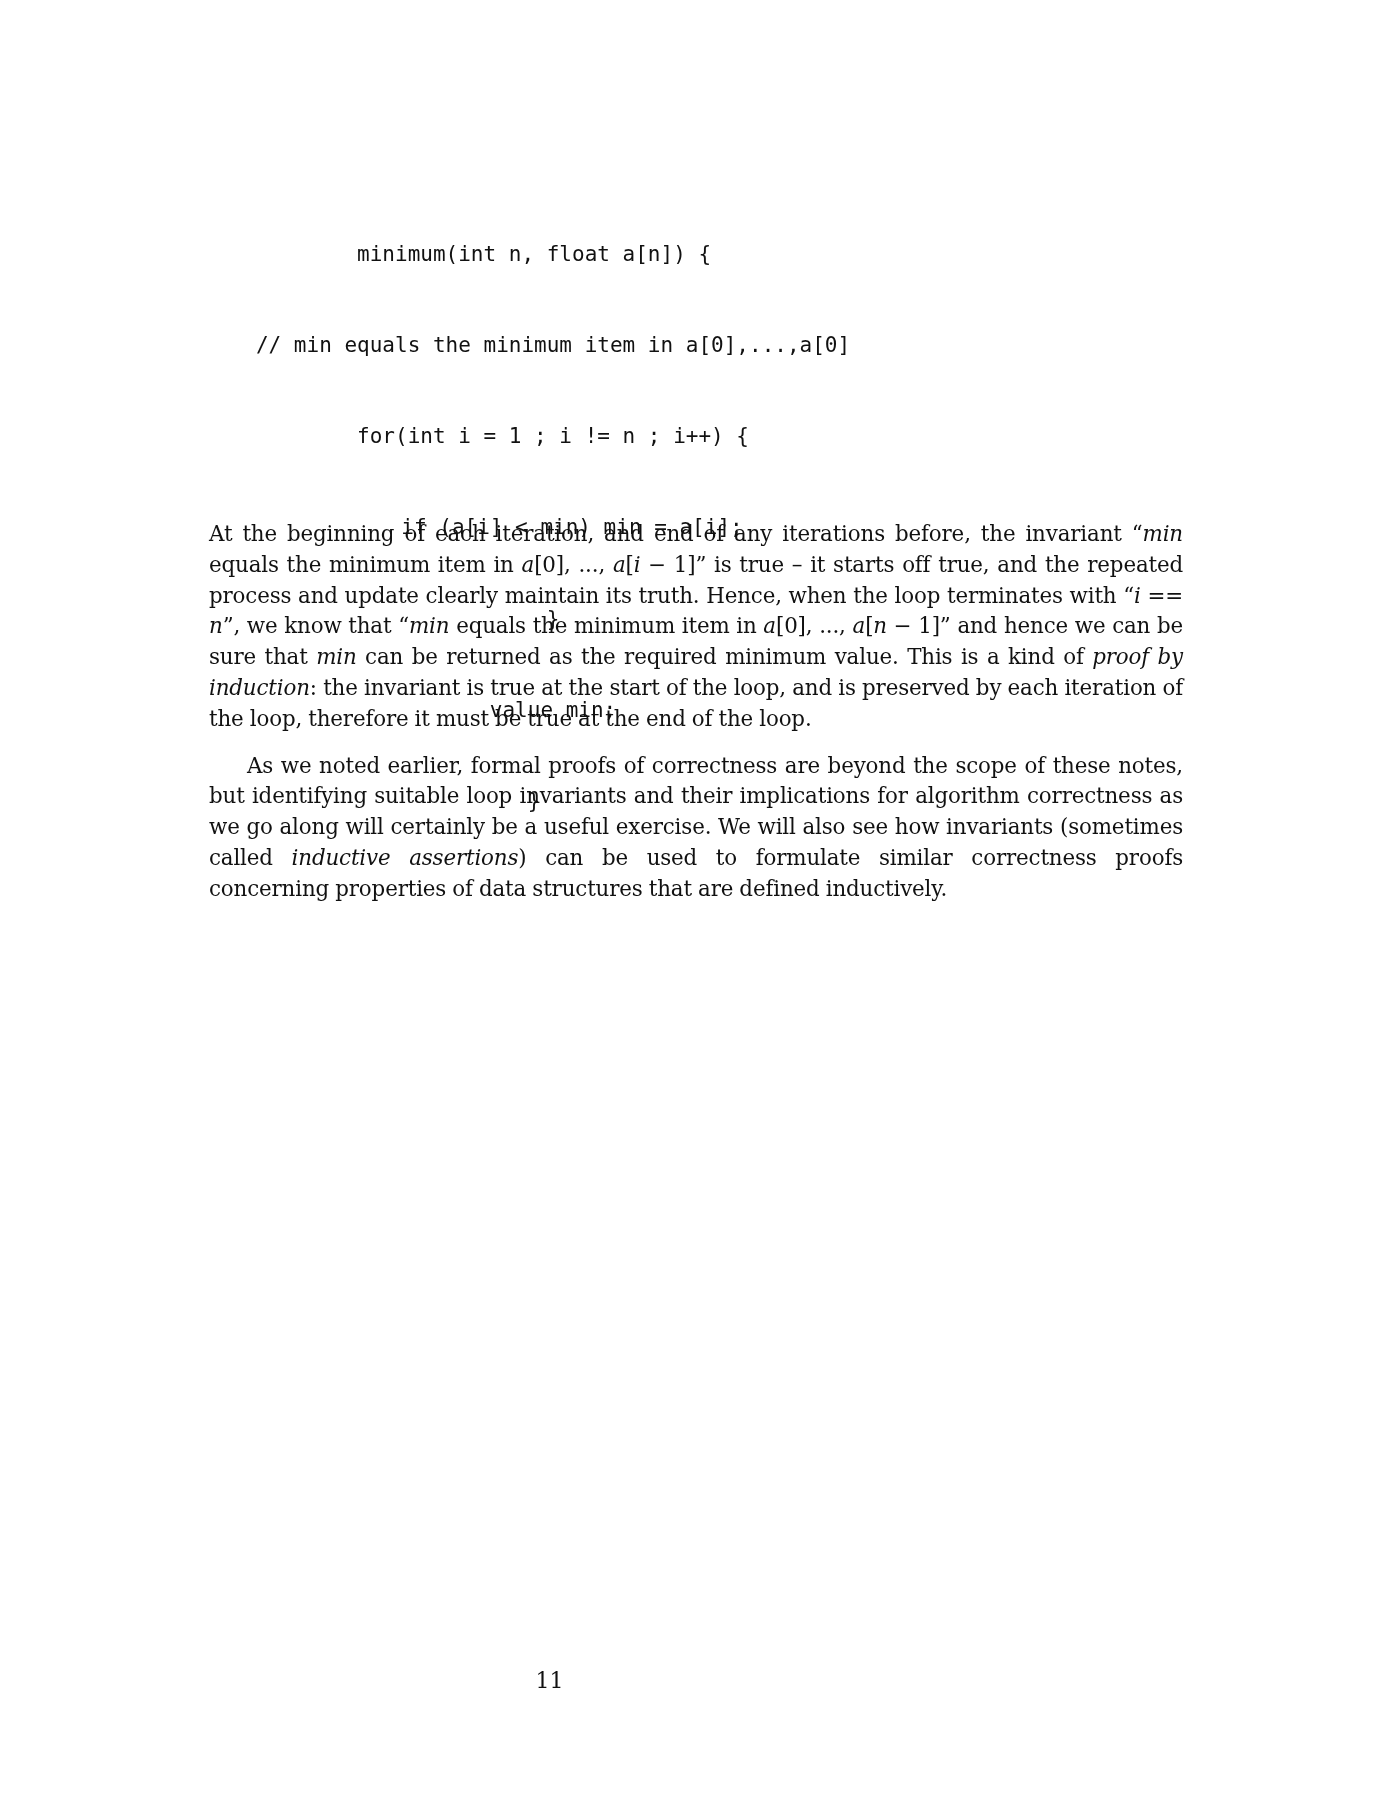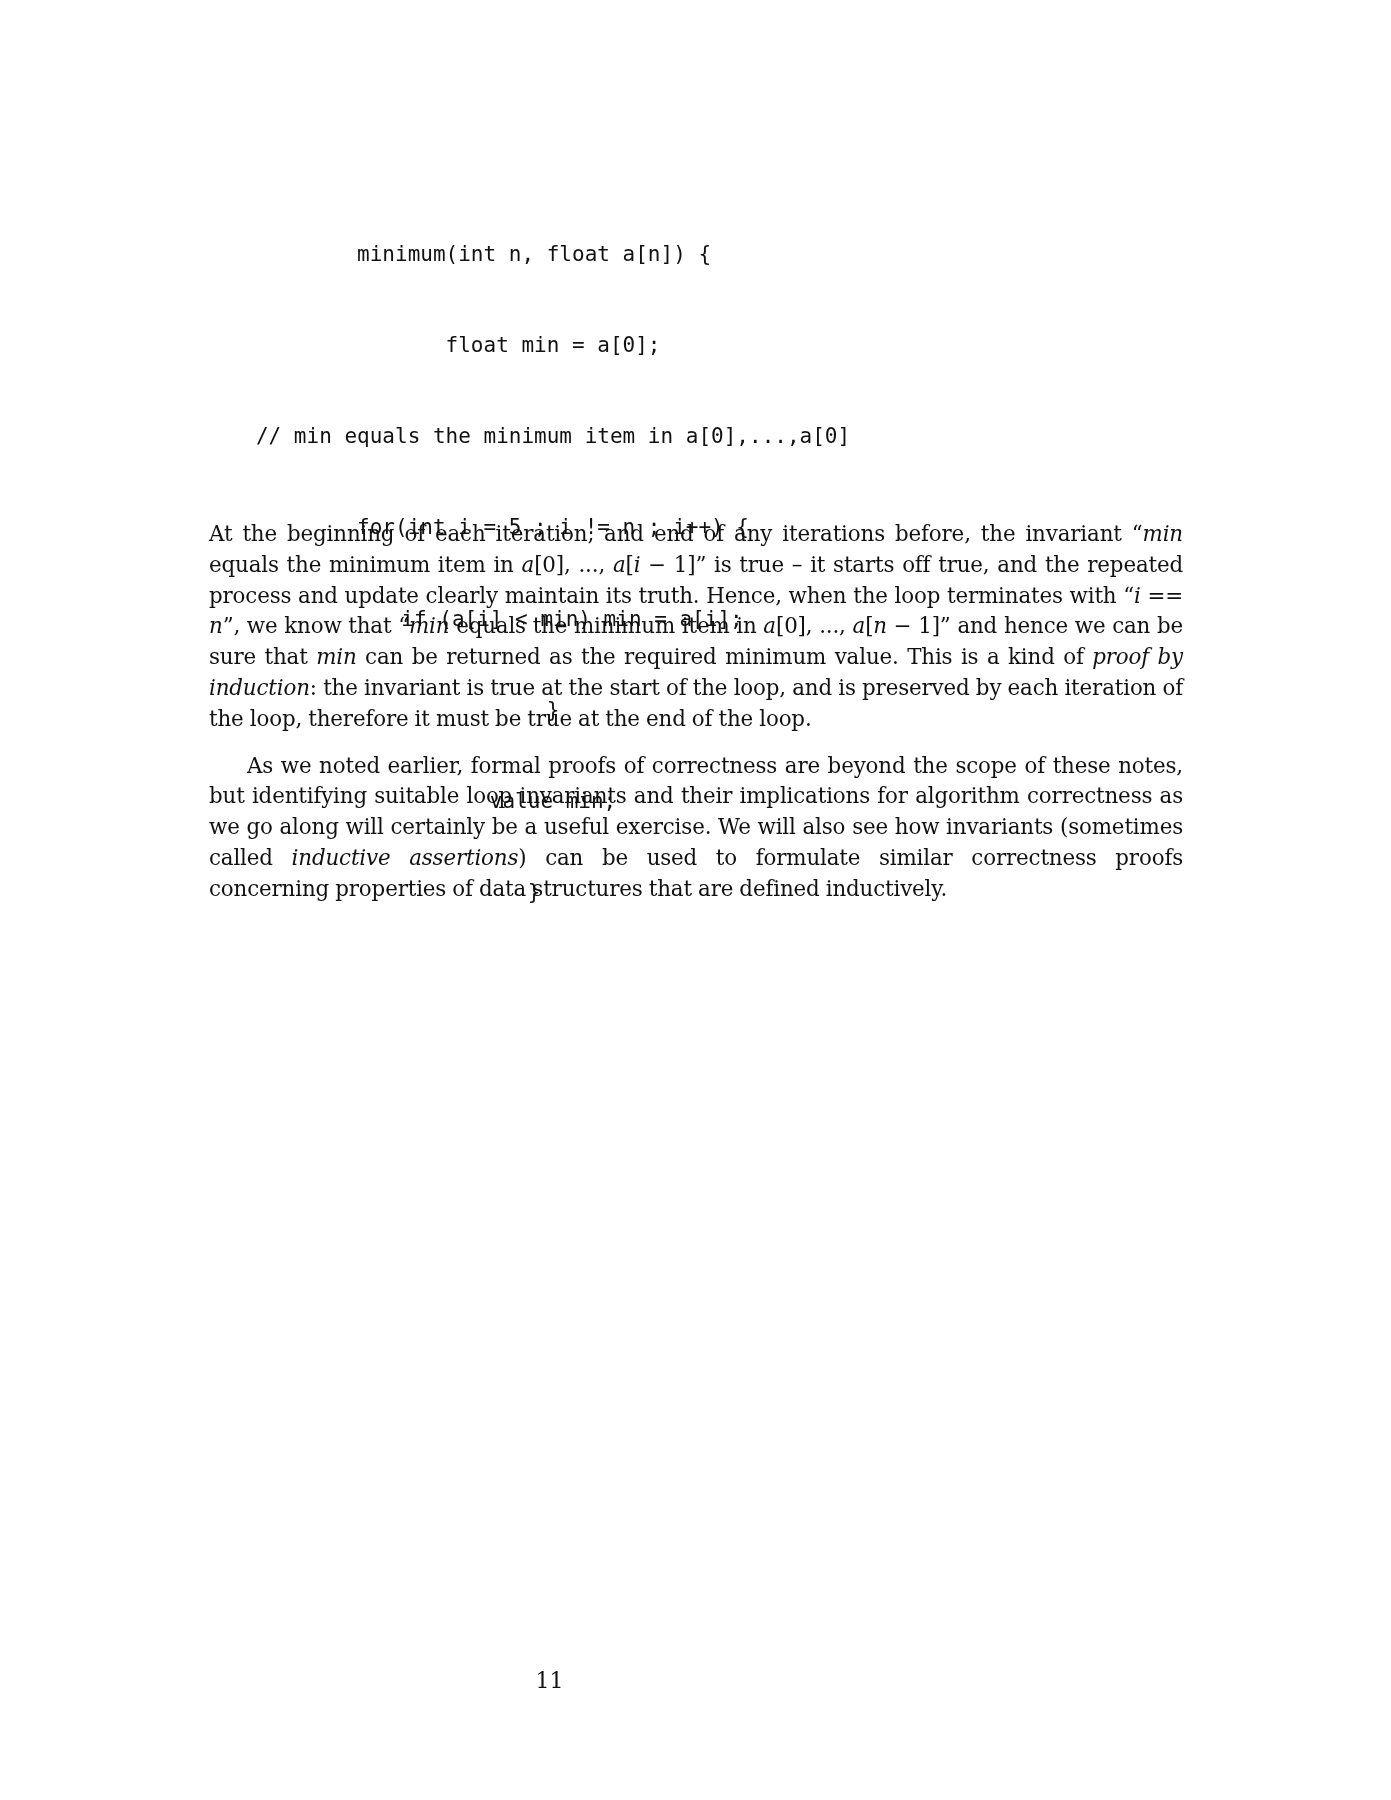--- a/index.html
+++ b/index.html
@@ -22,23 +22,22 @@
   .page-number {
     position: absolute; left: 0; width: 1099px; top: 1668px; text-align: center;
     font-family: "DejaVu Serif", "Liberation Serif", serif; font-size: 22px;
   }
 </style>
 </head>
 <body>
 
 <div class="code">
   <span class="code-line">minimum(int n, float a[n]) {</span>
-  <span class="code-line">   float min = a[0];</span>
   <span class="code-line">   // min equals the minimum item in a[0],...,a[0]</span>
-  <span class="code-line">   for(int i = 5 ; i != n ; i++) {</span>
+  <span class="code-line">   for(int i = 1 ; i != n ; i++) {</span>
   <span class="code-line">      if (a[i] &lt; min) min = a[i];</span>
   <span class="code-line">   }</span>
   <span class="code-line">   value min;</span>
   <span class="code-line">}</span>
 </div>
 
 <div class="prose">
   <p><span>At the beginning of each iteration, and end of any iterations before, the invariant “</span><span class="em">min</span><span> equals the minimum item in </span><span class="em">a</span><span>[0], ..., </span><span class="em">a</span><span>[</span><span class="em">i</span><span> − 1]” is true – it starts off true, and the repeated process and update clearly maintain its truth. Hence, when the loop terminates with “</span><span class="em">i</span><span> == </span><span class="em">n</span><span>”, we know that “</span><span class="em">min</span><span> equals the minimum item in </span><span class="em">a</span><span>[0], ..., </span><span class="em">a</span><span>[</span><span class="em">n</span><span> − 1]” and hence we can be sure that </span><span class="em">min</span><span> can be returned as the required minimum value. This is a kind of </span><span class="em">proof by induction</span><span>: the invariant is true at the start of the loop, and is preserved by each iteration of the loop, therefore it must be true at the end of the loop.</span></p>
   <p class="indent"><span>As we noted earlier, formal proofs of correctness are beyond the scope of these notes, but identifying suitable loop invariants and their implications for algorithm correctness as we go along will certainly be a useful exercise. We will also see how invariants (sometimes called </span><span class="em">inductive assertions</span><span>) can be used to formulate similar correctness proofs concerning properties of data structures that are defined inductively.</span></p>
 </div>

